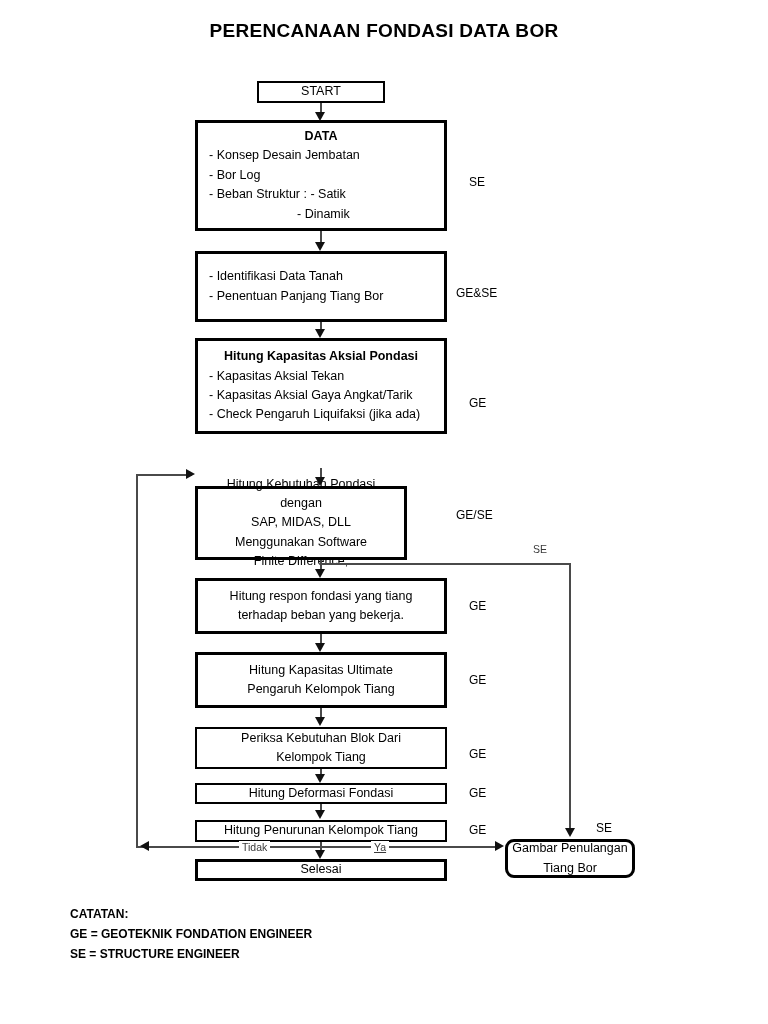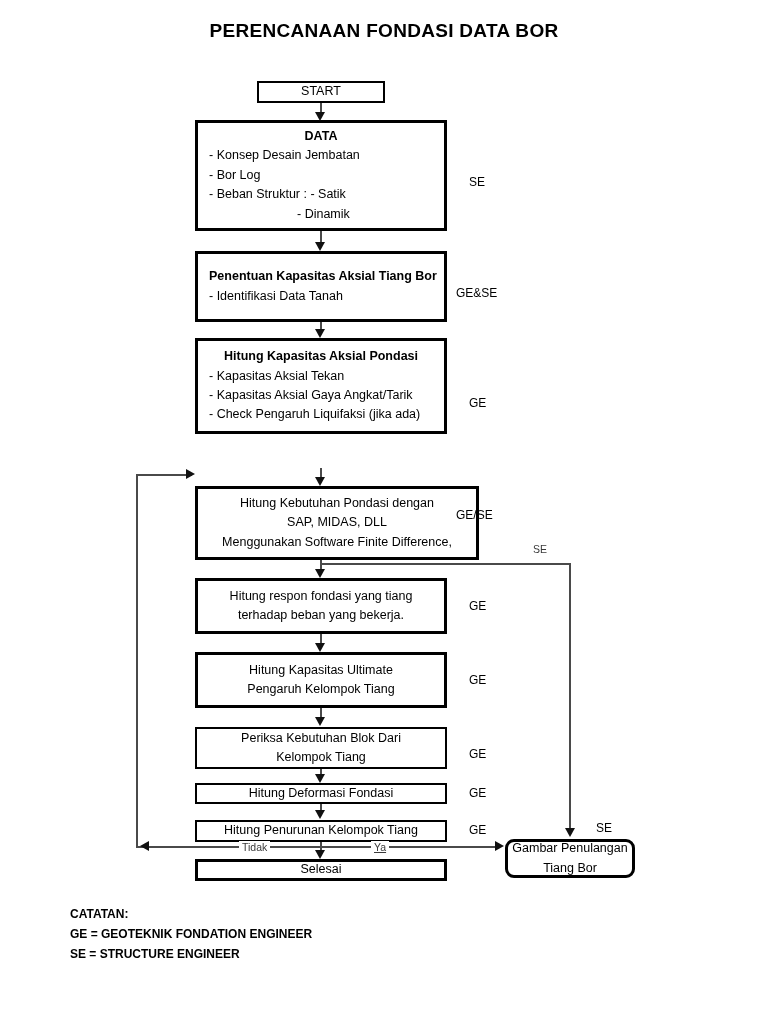--- a/index.html
+++ b/index.html
@@ -107,32 +107,32 @@
 
   <div class="box left" style="left:195px;top:120px;width:252px;height:111px;padding:4px 4px;">
     <div class="hd">DATA</div>
     <div class="ln">- Konsep Desain Jembatan</div>
     <div class="ln">- Bor Log</div>
     <div class="ln">- Beban Struktur : - Satik</div>
     <div class="ln indent">- Dinamik</div>
   </div>
 
   <div class="box left" style="left:195px;top:251px;width:252px;height:71px;padding:4px;">
-    <div class="hd" style="text-align:left;padding-left:7px;">Penentuan Kapasitas Aksial Tiang Bor</div>
     <div class="ln">- Identifikasi Data Tanah</div>
+    <div class="ln">- Penentuan Panjang Tiang Bor</div>
   </div>
 
   <div class="box left" style="left:195px;top:338px;width:252px;height:96px;padding:4px;">
     <div class="hd">Hitung Kapasitas Aksial Pondasi</div>
     <div class="ln">- Kapasitas Aksial Tekan</div>
     <div class="ln">- Kapasitas Aksial Gaya Angkat/Tarik</div>
     <div class="ln">- Check Pengaruh Liquifaksi (jika ada)</div>
   </div>
 
-  <div class="box center" style="left:195px;top:486px;width:284px;height:74px;padding:2px 21px;">
+  <div class="box center" style="left:195px;top:486px;width:212px;height:74px;padding:2px 21px;">
     <div class="ln">Hitung Kebutuhan Pondasi dengan</div>
     <div class="ln">SAP, MIDAS, DLL</div>
     <div class="ln">Menggunakan  Software Finite Difference,</div>
   </div>
 
   <div class="box center" style="left:195px;top:578px;width:252px;height:56px;padding:2px 5px;">
     <div class="ln">Hitung respon fondasi yang tiang</div>
     <div class="ln">terhadap beban yang bekerja.</div>
   </div>
 

